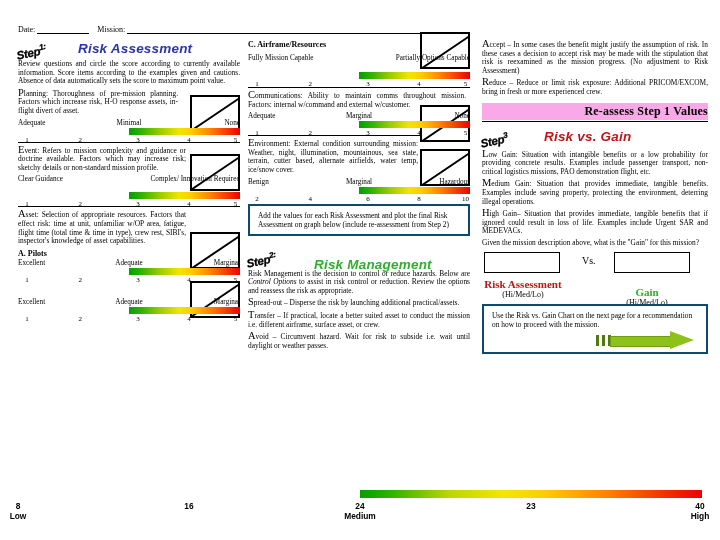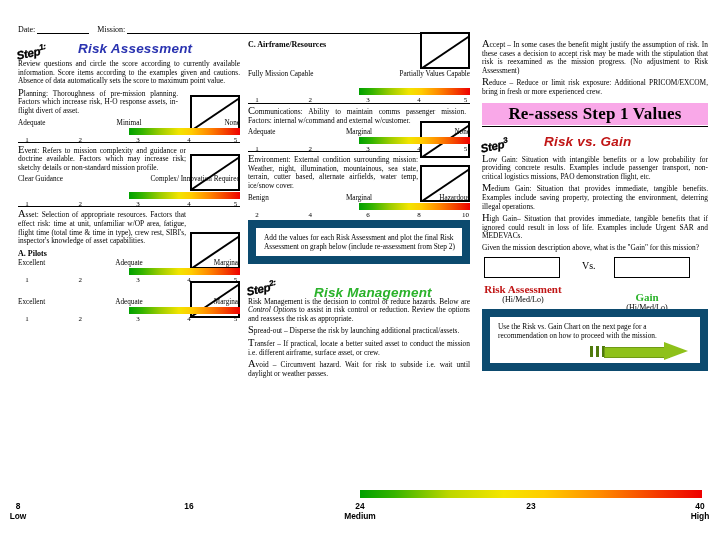--- a/index.html
+++ b/index.html
@@ -107,36 +107,36 @@
     border-top:2.2px solid #000;
     transform:rotate(-34deg);
     transform-origin:center;
   }
 
   
   .divider{border-top:1.6px solid #000;margin:3px 0 3px 0;}
 
   
   .callout{
-    border:8px solid #0c4a6e;
+    border:2px solid #0c4a6e;
     padding:5px 6px 5px 8px;
     font-size:7.4px;
     line-height:9px;
     font-family:"Liberation Serif",serif;
     position:relative;
     background:#fff;
   }
 
   
   .reassess{
     background:#f9a8e8;
-    text-align:center;
+    text-align:right;
     font-family:"Liberation Serif",serif;
     font-weight:bold;
-    font-size:17px;
+    font-size:12px;
     letter-spacing:0.2px;
     padding:1px 0 1px 0;
   }
   .rule-black{border-bottom:1.4px solid #000;margin-top:1px;}
 
   
   .vsrow{position:relative;height:26px;margin-top:4px;}
   .vsbox{position:absolute;top:0;width:74px;height:19px;border:1.8px solid #000;background:#fff;}
   .vsbox-l{left:2px;}
   .vsbox-r{left:132px;}
@@ -294,43 +294,43 @@
   </div>
 
   <div class="col col-mid">
 
     <div style="height:22px"></div>
 
     <div style="position:relative;height:14px">
       <div class="chkbox" style="right:0;top:-8px;"></div>
       <div class="hdr-sub">C.  Airframe/Resources</div>
     </div>
-    <div class="scale-wrap" style="height:30px;margin-top:16px">
+    <div class="scale-wrap" style="height:30px;margin-top:0">
       <div class="scale-lbls" style="height:18px">
         <span class="lbl-l" style="width:70px">Fully Mission Capable</span>
-        <span class="lbl-r" style="width:80px">Partially Values Capable</span>
+        <span class="lbl-r" style="width:80px">Partially Options Capable</span>
       </div>
       <div style="position:relative;height:8px;">
         <div class="bar bar-half"></div>
       </div>
       <div class="ticks">
         <span style="left:4%">1</span>
         <span style="left:28%">2</span>
         <span style="left:54%">3</span>
         <span style="left:77%">4</span>
         <span style="left:98%">5</span>
       </div>
     </div>
 
     <div class="divider"></div>
 
     <div style="position:relative">
       <div class="chkbox" style="right:0;top:14px;"></div>
       <p class="body-txt" style="padding-right:4px">
-        <span class="dropcap">C</span><span>ommunications:  Ability to maintain comms passenger mission.  Factors: internal w/command and external w/customer.</span>
+        <span class="dropcap">C</span><span>ommunications:  Ability to maintain comms throughout mission.  Factors: internal w/command and external w/customer.</span>
       </p>
     </div>
     <div class="scale-wrap">
       <div class="scale-lbls">
         <span class="lbl-l">Adequate</span>
         <span class="lbl-c">Marginal</span>
         <span class="lbl-r">None</span>
       </div>
       <div style="position:relative;height:8px;">
         <div class="bar bar-half"></div>

